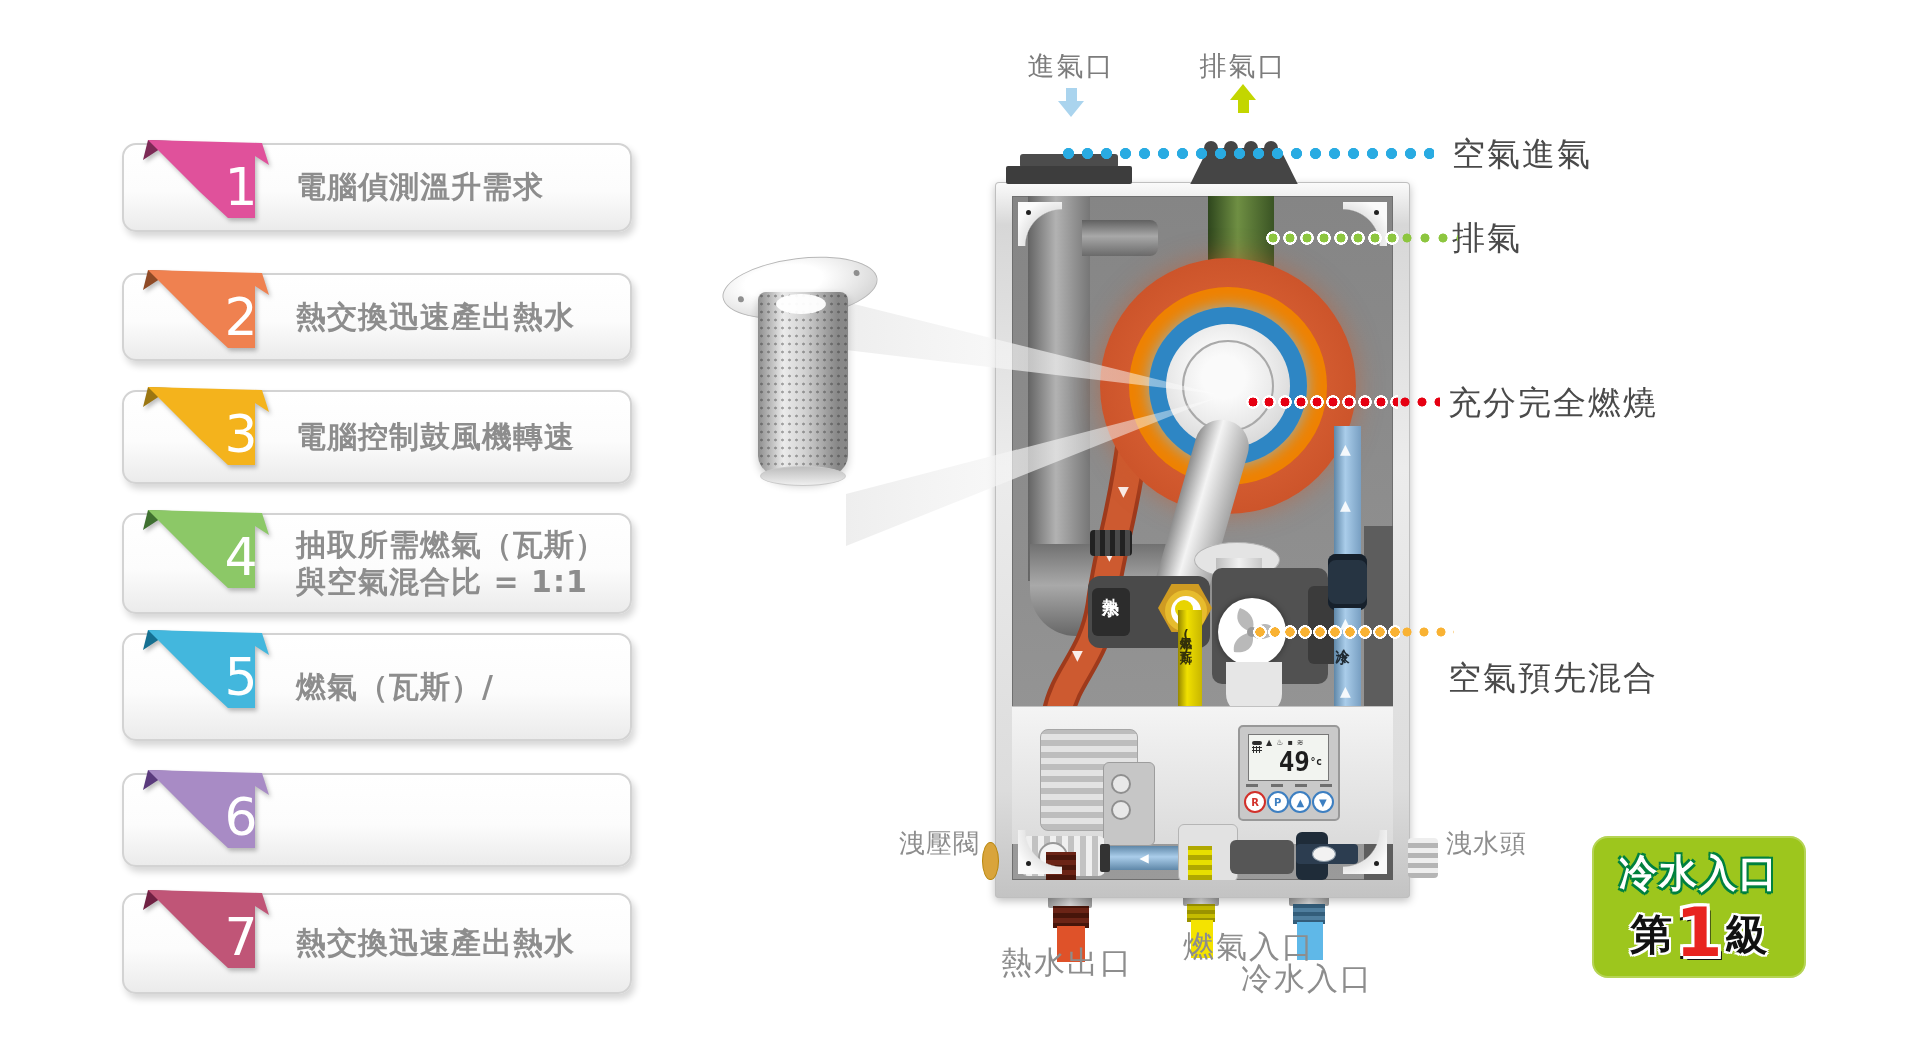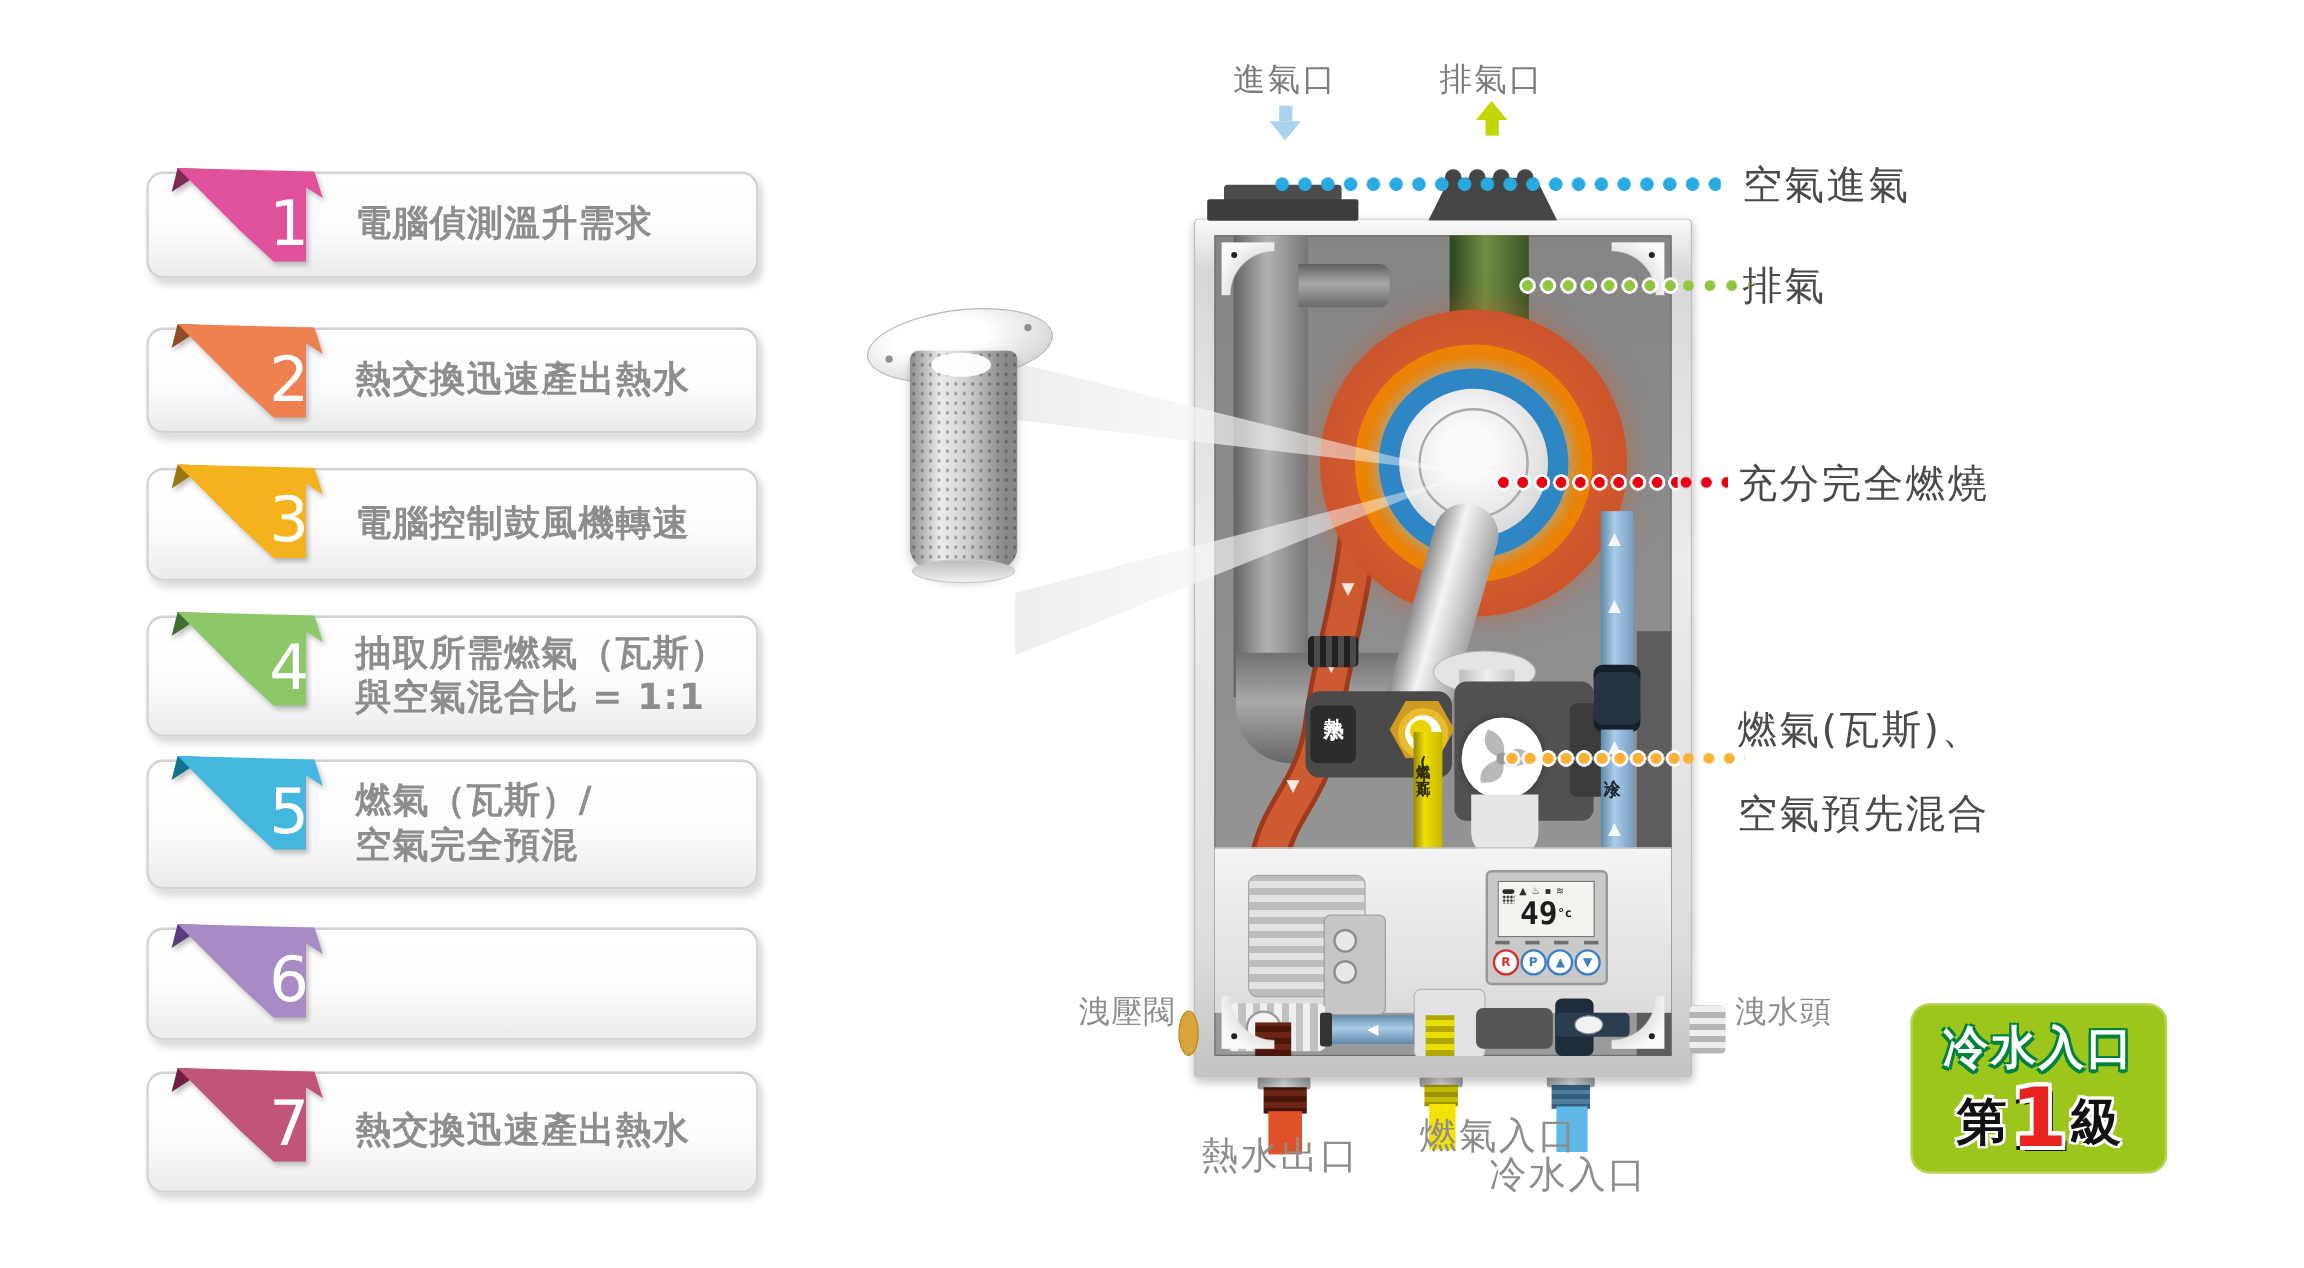--- a/index.html
+++ b/index.html
@@ -75,21 +75,21 @@
       background-image:repeating-linear-gradient(0deg,#bdbdbd 0 6px,#e3e3e3 6px 12px);}
   .valve-face{position:absolute;left:62px;top:32px;width:50px;height:82px;background:#c6c6c6;border:1px solid #9d9d9d;border-radius:6px;}
   .valve-dot{position:absolute;width:16px;height:16px;border-radius:50%;border:2px solid #8f8f8f;background:#e8e8e8;}
   .ctrl{position:absolute;left:226px;top:18px;width:98px;height:92px;background:#c9c9c9;border:2px solid #989898;border-radius:5px;}
   .lcd{position:absolute;left:8px;top:7px;width:79px;height:45px;background:#f2f4f0;border:1px solid #777;}
   .lcd-icons{position:absolute;left:3px;top:3px;right:3px;height:10px;display:flex;gap:4px;align-items:center;
       font-size:8px;color:#2d2d2d;line-height:10px;}
   .shower{width:10px;height:4px;background:#2d2d2d;border-radius:2px;position:relative;}
   .shower:after{content:"";position:absolute;left:0px;top:5px;width:10px;height:7px;
       background-image:radial-gradient(#2d2d2d 1px,transparent 1.3px);background-size:3px 3px;}
-  .lcd-temp{position:absolute;right:18px;top:12px;font-family:"DejaVu Sans Mono",monospace;font-weight:700;font-size:26px;color:#1d1d1d;line-height:30px;}
+  .lcd-temp{position:absolute;right:6px;top:12px;font-family:"DejaVu Sans Mono",monospace;font-weight:700;font-size:26px;color:#1d1d1d;line-height:30px;}
   .lcd-unit{font-size:10px;vertical-align:top;}
   .btn-labels{position:absolute;left:6px;top:57px;width:86px;display:flex;justify-content:space-between;}
   .btn-labels i{display:block;width:12px;height:3px;background:#6f6f6f;}
   .btns{position:absolute;left:4px;top:64px;width:90px;display:flex;justify-content:space-between;}
   .btn{width:18px;height:18px;border-radius:50%;background:#fff;display:flex;align-items:center;justify-content:center;
        font-size:10px;font-weight:700;}
   .btn.r{border:2px solid #d2302a;color:#d2302a;}
   .btn.b{border:2px solid #3d7fc1;color:#3d7fc1;}
   .chrome-valve{left:8px;top:640px;width:86px;height:40px;border-radius:8px;
       background:repeating-linear-gradient(90deg,#c2c2c2 0 6px,#efefef 6px 12px);}
@@ -238,21 +238,20 @@
     <div class="step">
       <div class="ribbon">
         <svg width="140" height="86" viewBox="0 0 140 86">
           <polygon points="8,2 32,3 3,22" fill="#156f91"></polygon>
           <polygon points="8,2 122,5 129,27 115,18 115,80 88,80 60,54" fill="#43b7dd"></polygon>
         </svg>
         <span class="num">5</span>
       </div>
       <div class="txt">
           <span class="l1">燃氣（瓦斯）/</span>
-          <span class="l2">空氣完全預混</span>
         </div>
     </div>
 
     <div class="step">
       <div class="ribbon">
         <svg width="140" height="86" viewBox="0 0 140 86">
           <polygon points="8,2 32,3 3,22" fill="#5a3a7d"></polygon>
           <polygon points="8,2 122,5 129,27 115,18 115,80 88,80 60,54" fill="#a88bc5"></polygon>
         </svg>
         <span class="num">6</span>
@@ -436,21 +435,20 @@
   <div class="dl greenR" style="left:1266px;top:231px;width:133px"></div>
   <div class="dl greenS" style="left:1402px;top:233px;width:56px"></div>
   <div class="dl redR" style="left:1246px;top:395px;width:152px"></div>
   <div class="dl redS" style="left:1400px;top:397px;width:40px"></div>
   <div class="dl orgR" style="left:1253px;top:625px;width:147px"></div>
   <div class="dl orgS" style="left:1402px;top:627px;width:52px"></div>
 
   <div class="lab flowlab" style="left:1452px;top:130px">空氣進氣</div>
   <div class="lab flowlab" style="left:1452px;top:214px">排氣</div>
   <div class="lab flowlab" style="left:1448px;top:379px">充分完全燃燒</div>
-  <div class="lab flowlab" style="left:1448px;top:584px">燃氣(瓦斯)、</div>
   <div class="lab flowlab" style="left:1448px;top:654px">空氣預先混合</div>
 
   <div class="lab sidelab" style="left:884px;top:826px;width:96px;text-align:right">洩壓閥</div>
   <div class="lab sidelab" style="left:1446px;top:826px">洩水頭</div>
   <div class="lab botlab" style="left:1000px;top:942px">熱水出口</div>
   <div class="lab botlab" style="left:1182px;top:926px">燃氣入口</div>
   <div class="lab botlab" style="left:1240px;top:958px">冷水入口</div>
 
   <div class="badge">
     <div class="b1">冷水入口</div>

